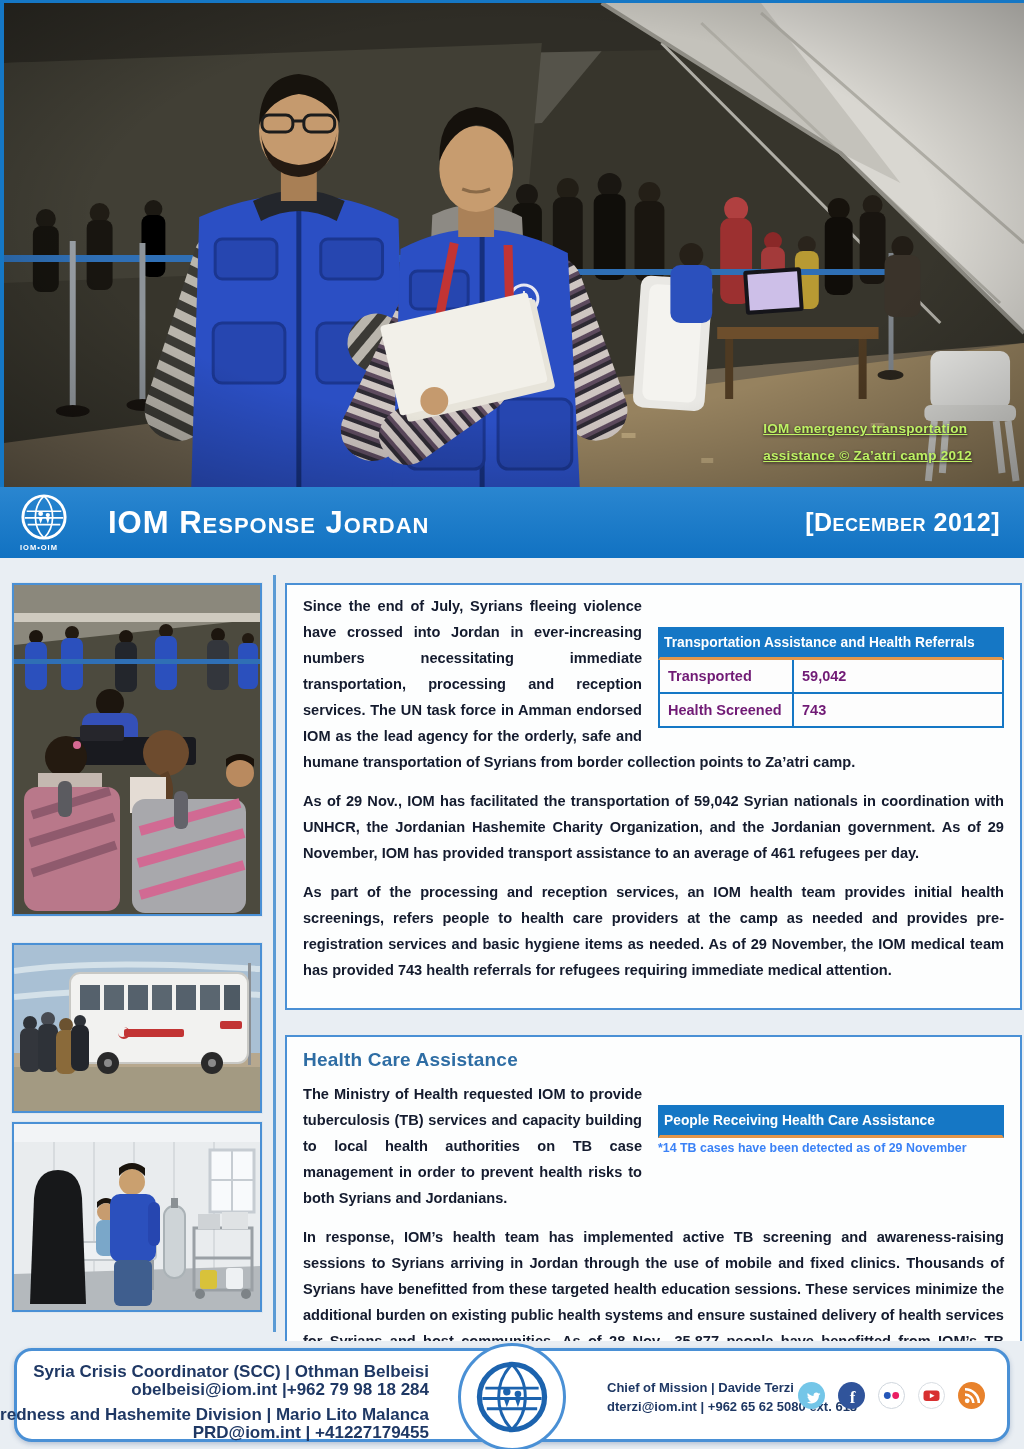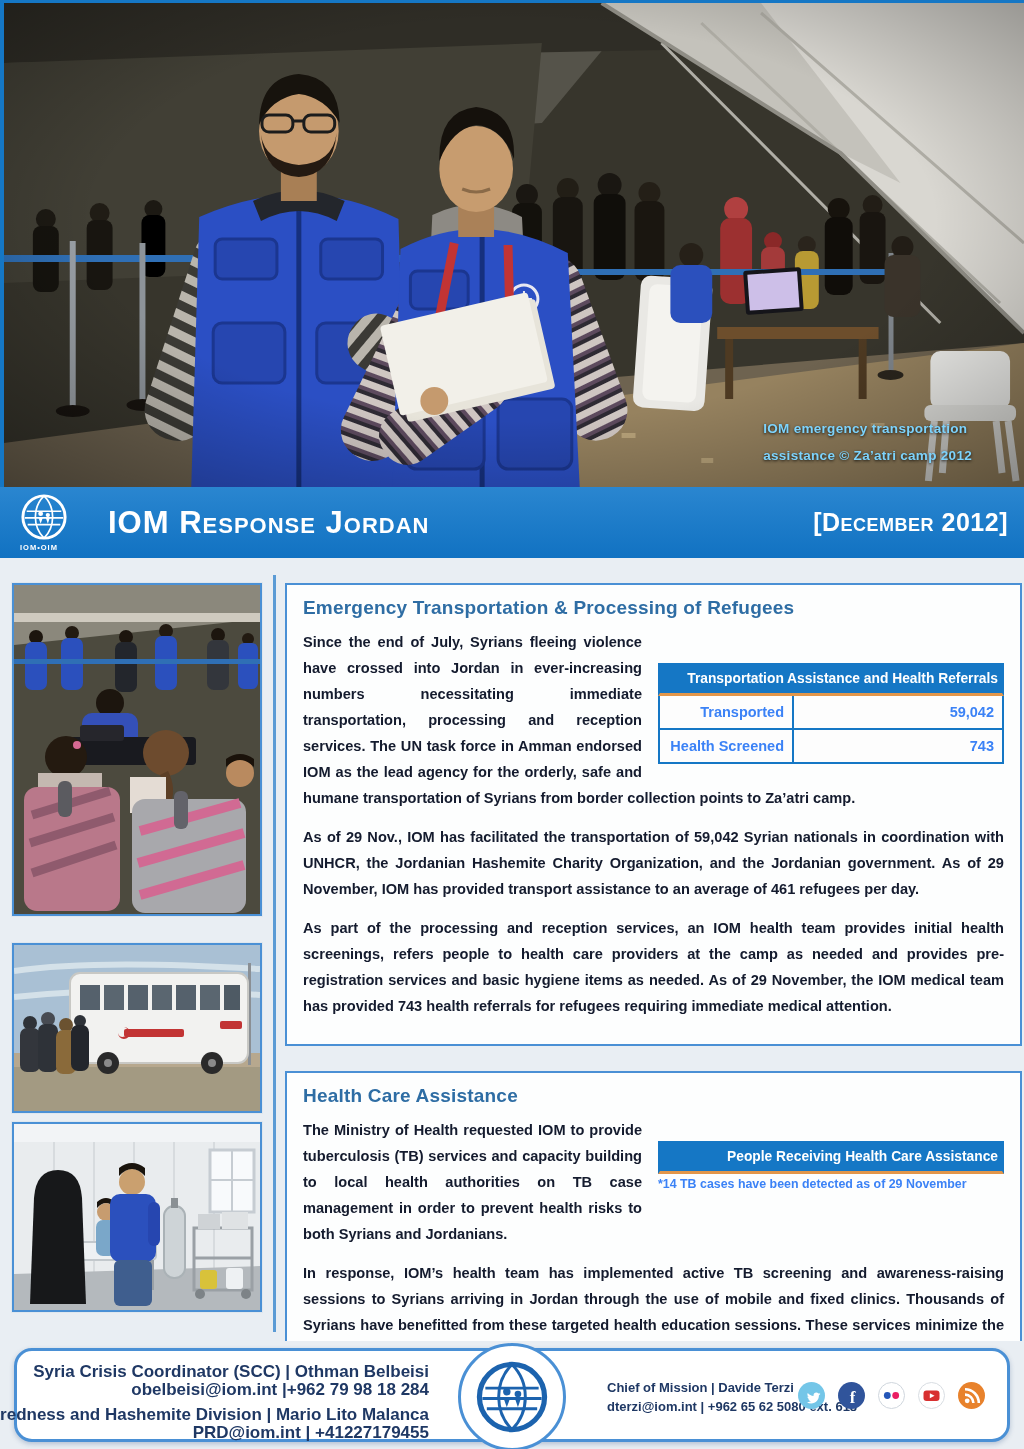--- a/index.html
+++ b/index.html
@@ -3,54 +3,54 @@
 <meta charset="utf-8">
 <style>
   html,body{margin:0;padding:0;background:#cfd6dd;}
   .page{position:relative;width:1024px;height:1449px;margin:0 auto;background:#e9eef3;
         overflow:hidden;font-family:"Liberation Sans",sans-serif;}
   .top-line{position:absolute;top:0;left:0;width:1024px;height:3px;background:#1577c5;}
 
   
   .hero{position:absolute;top:3px;left:0;width:1024px;height:484px;border-left:4px solid #1577c5;box-sizing:border-box;background:#37352c;}
   .hero svg{display:block;width:100%;height:100%;}
-  .hero-caption{position:absolute;right:52px;bottom:18px;color:#7dd3fc;font-size:13.5px;font-weight:bold;
-        line-height:27px;letter-spacing:.3px;text-shadow:0 1px 3px rgba(0,0,0,.85);}
+  .hero-caption{position:absolute;right:52px;bottom:18px;color:#bef264;font-size:13.5px;font-weight:bold;
+        line-height:27px;letter-spacing:.3px;text-shadow:0 1px 3px rgba(0,0,0,.85);text-decoration:underline;}
 
   
   .band{position:absolute;top:487px;left:0;width:1024px;height:71px;
         background:linear-gradient(#2a86d0,#1172c2);display:flex;align-items:center;}
   .band-logo{margin-left:20px;width:66px;text-align:left;color:#fff;}
   .band-logo .logo-sub{font-size:7.5px;font-weight:bold;letter-spacing:1px;margin-top:-2px;}
   .band-title{margin-left:22px;font-size:31px;font-weight:bold;color:#fff;font-variant:small-caps;letter-spacing:1px;}
-  .band-date{margin-left:auto;margin-right:16px;font-size:25px;font-weight:bold;color:#fff;font-variant:small-caps;letter-spacing:.5px;}
+  .band-date{margin-left:auto;margin-right:24px;font-size:25px;font-weight:bold;color:#fff;font-variant:small-caps;letter-spacing:.5px;}
 
   
   .left-col{position:absolute;left:12px;top:583px;width:250px;height:747px;}
   .photo{position:absolute;left:0;width:250px;border:2px solid #4a90d5;box-sizing:border-box;background:#fff;
          box-shadow:0 0 0 1px #dfe7ee;}
   .photo svg{display:block;width:100%;height:100%;}
   #photo1{top:0;height:333px;} #photo2{top:360px;height:170px;} #photo3{top:539px;height:190px;}
   .divider{position:absolute;left:273px;top:575px;width:3px;height:757px;background:#5b9bd5;}
 
   .right-col{position:absolute;left:285px;top:583px;width:737px;}
   .section-box{border:2px solid #4a90d5;background:#fdfefe;padding:8px 16px 12px;box-sizing:border-box;}
   .section-box + .section-box{margin-top:25px;}
   h2.sec{margin:4px 0 10px;font-size:19px;color:#2e6da4;font-weight:bold;letter-spacing:.2px;}
   .body-text{font-size:14.6px;font-weight:bold;color:#141b2e;text-align:justify;line-height:26px;}
   .body-text p{margin:0 0 13px;}
   .body-text p:last-child{margin-bottom:2px;}
 
   .stat-float{float:right;width:346px;margin:34px 0 6px 16px;}
   .stat-float.second{margin-top:24px;}
-  .stat-head{background:#1577c5;color:#fff;font-weight:bold;font-size:13.8px;text-align:right;
+  .stat-head{background:#1577c5;color:#fff;font-weight:bold;font-size:13.8px;text-align:left;
         padding:6px 4px;border:2px solid #1577c5;border-bottom:3px solid #e2964a;line-height:16px;}
   .stat-table{width:100%;border-collapse:collapse;background:#fdfdfd;}
-  .stat-table td{border:2px solid #1577c5;border-top:none;font-size:14.5px;font-weight:bold;color:#3b82f6;
-        padding:7px 8px;text-align:right;line-height:18px;}
+  .stat-table td{border:2px solid #1577c5;border-top:none;font-size:14.5px;font-weight:bold;color:#701a75;
+        padding:7px 8px;text-align:left;line-height:18px;}
   .t1 td.lab{width:116px;} .t2 td.lab{width:226px;}
   .stat-note{color:#3b82f6;font-size:12.4px;font-weight:bold;margin-top:3px;line-height:15px;}
 
   
   .footer{position:absolute;left:0;top:1341px;width:1024px;height:108px;background:#e9eef3;}
   .footer-box{position:absolute;left:14px;right:14px;top:7px;height:88px;background:#fff;
         border:3px solid #4a90d5;border-radius:18px;box-shadow:0 2px 5px rgba(20,60,120,.25);}
   .footer-logo{position:absolute;left:50%;top:-8px;transform:translateX(-50%);width:102px;height:102px;
         background:#fff;border:3px solid #4a90d5;border-radius:50%;display:flex;align-items:center;justify-content:center;z-index:2;}
   .footer-left{position:absolute;right:578px;top:12px;text-align:right;font-size:17px;font-weight:bold;
@@ -411,21 +411,20 @@
         </g>
       </svg>
     </div>
   </div>
 
   <div class="divider"></div>
 
   <div class="right-col">
 
     <div class="section-box">
-      <h2 class="sec">Emergency Transportation &amp; Processing of Refugees</h2>
       <div class="body-text">
         <div class="stat-float">
           <div class="stat-head">Transportation Assistance and Health Referrals</div>
           <table class="stat-table t1">
             <tbody>
                 <tr>
               <td class="lab">Transported</td>
               <td>59,042</td>
             </tr>
             <tr>

